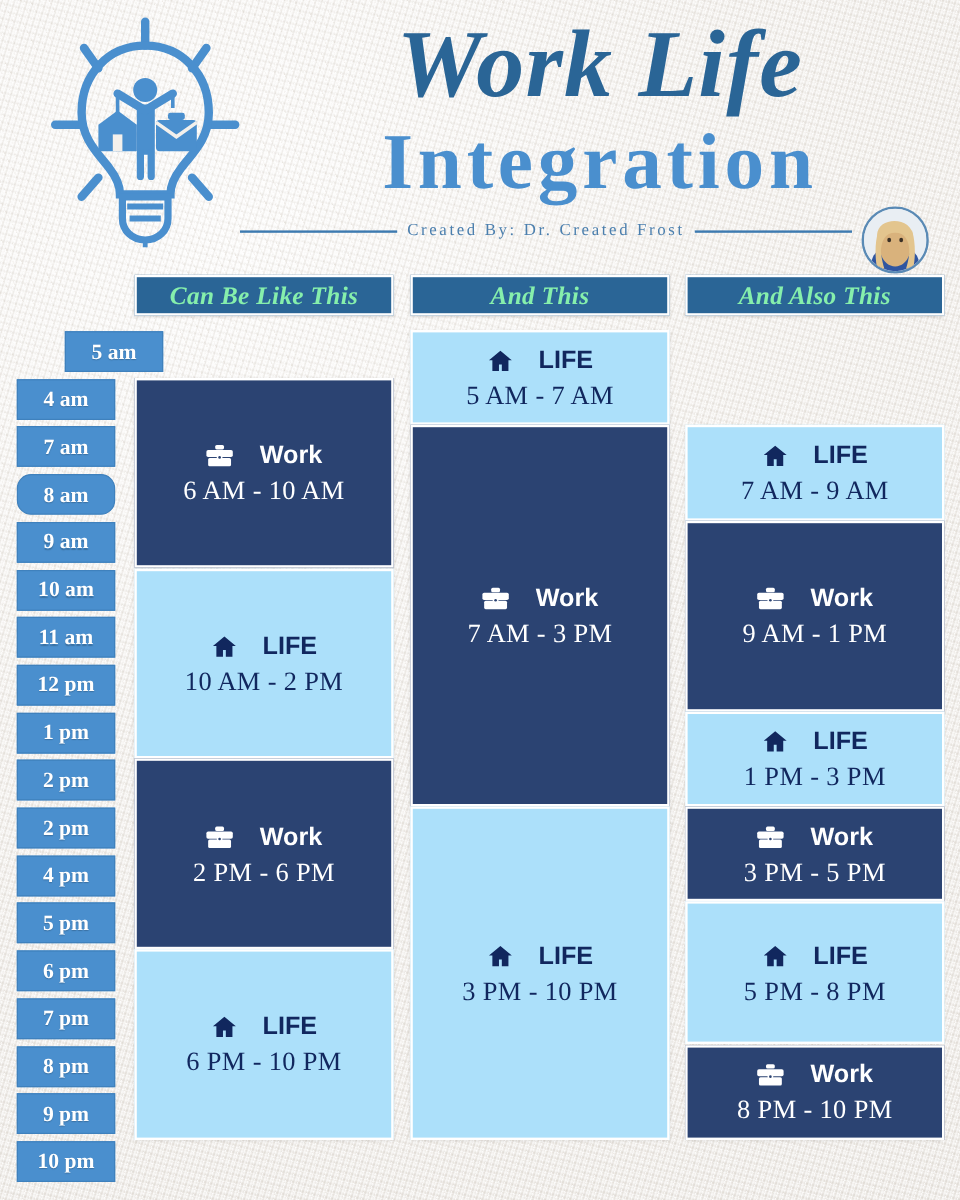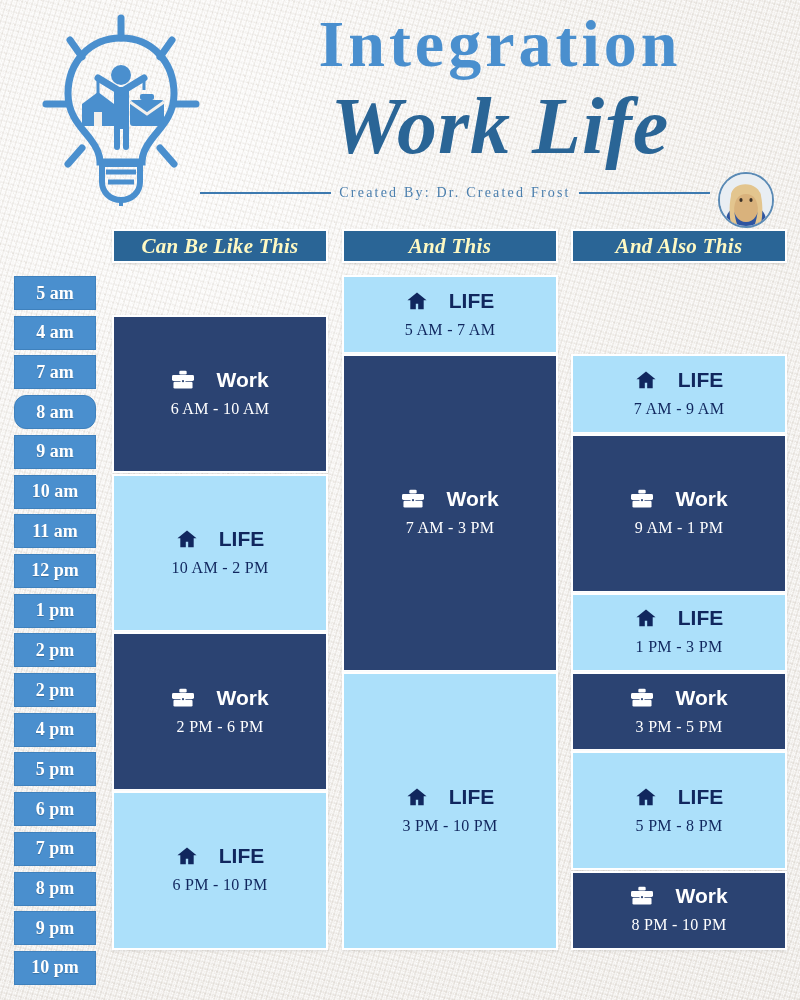--- a/index.html
+++ b/index.html
@@ -112,21 +112,21 @@
   
   .col-header {
     position: absolute;
     height: 34px;
     background: #2a6596;
     border: 2px solid #ffffff;
     box-sizing: border-box;
     display: flex;
     align-items: center;
     justify-content: center;
-    color: #fef9c3;
+    color: #86efac;
     font-family: "Liberation Serif", serif;
     font-style: italic;
     font-weight: 700;
     font-size: 21px;
     letter-spacing: 0.3px;
     box-shadow: 0 1px 2px rgba(0,0,0,0.14);
   }
 
   
   .time-chip {
@@ -171,21 +171,21 @@
     align-items: center;
     gap: 21px;
     font-family: "Liberation Sans", sans-serif;
     font-weight: 700;
     font-size: 21px;
     line-height: 24px;
     justify-content: space-between;
   }
   .block-time {
     font-family: "Liberation Serif", serif;
-    font-size: 16px;
+    font-size: 22px;
     line-height: 22px;
     margin-top: 6px;
     letter-spacing: 0.3px;
   }
   .block-icon {
     display: inline-flex;
     align-items: center;
   }
 </style>
 </head>
@@ -224,22 +224,22 @@
         <path d="M46 92 L62 80 L78 92 L78 114 L46 114 Z" fill="#4a8fce"></path>
         <rect x="58" y="100" width="8" height="14" fill="#f3f0ec"></rect>
 
         <rect x="94" y="88" width="34" height="26" rx="3" fill="#4a8fce"></rect>
         <path d="M94 90 L111 102 L128 90" stroke="#f3f0ec" stroke-width="3" fill="none"></path>
         <rect x="104" y="82" width="14" height="6" rx="2" fill="#4a8fce"></rect>
       </svg>
     </div>
 
     <div id="title-block">
+      <div id="title-line1">Work Life</div>
       <div id="title-line2">Integration</div>
-      <div id="title-line1">Work Life</div>
     </div>
 
     <div id="credit-row">
       <div class="credit-rule"></div>
       <div id="credit-text">Created By: Dr. Created Frost</div>
       <div class="credit-rule"></div>
     </div>
 
     <div id="avatar">
       <svg viewBox="0 0 52 52" width="52" height="52">
@@ -251,21 +251,21 @@
         <ellipse cx="21" cy="26" rx="1.6" ry="1.9" fill="#3a3026"></ellipse>
         <ellipse cx="31" cy="26" rx="1.6" ry="1.9" fill="#3a3026"></ellipse>
         <path d="M14 20 C13 34 15 44 17 50 L11 50 C9 40 9 28 12 18 Z" fill="#e3c58e"></path>
         <path d="M38 20 C39 34 37 44 35 50 L41 50 C43 40 43 28 40 18 Z" fill="#e3c58e"></path>
       </svg>
     </div>
   </div>
 
   <div id="grid"></div>
 
-<div class="time-chip" style="top: 276px;">5 am</div>
+<div class="time-chip" style="top: 276px; margin-left: 40px;">5 am</div>
     <div class="time-chip" style="top: 315.7px;">4 am</div>
     <div class="time-chip" style="top: 355.4px;">7 am</div>
     <div class="time-chip" style="top: 395.1px; border-radius: 12px;">8 am</div>
     <div class="time-chip" style="top: 434.8px;">9 am</div>
     <div class="time-chip" style="top: 474.5px;">10 am</div>
     <div class="time-chip" style="top: 514.2px;">11 am</div>
     <div class="time-chip" style="top: 553.9px;">12 pm</div>
     <div class="time-chip" style="top: 593.6px;">1 pm</div>
     <div class="time-chip" style="top: 633.3px;">2 pm</div>
     <div class="time-chip" style="top: 673px;">2 pm</div>

